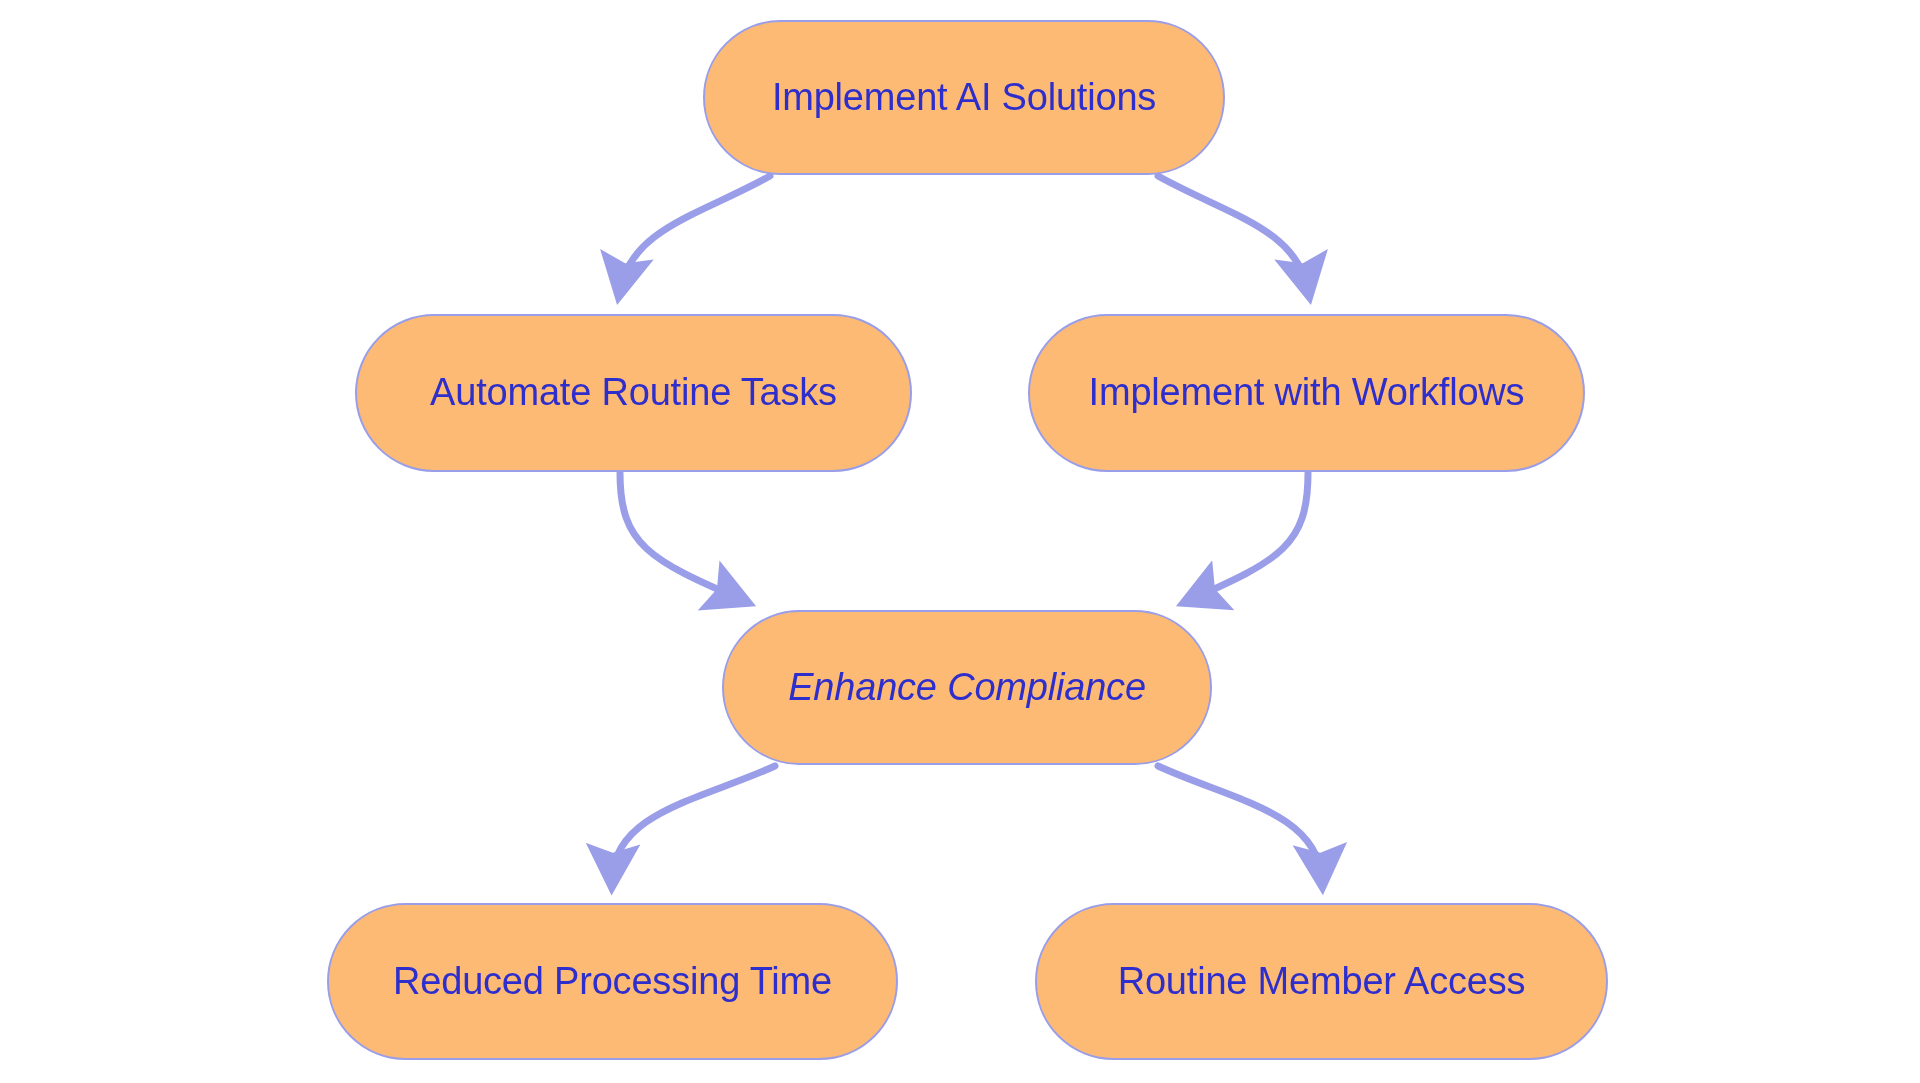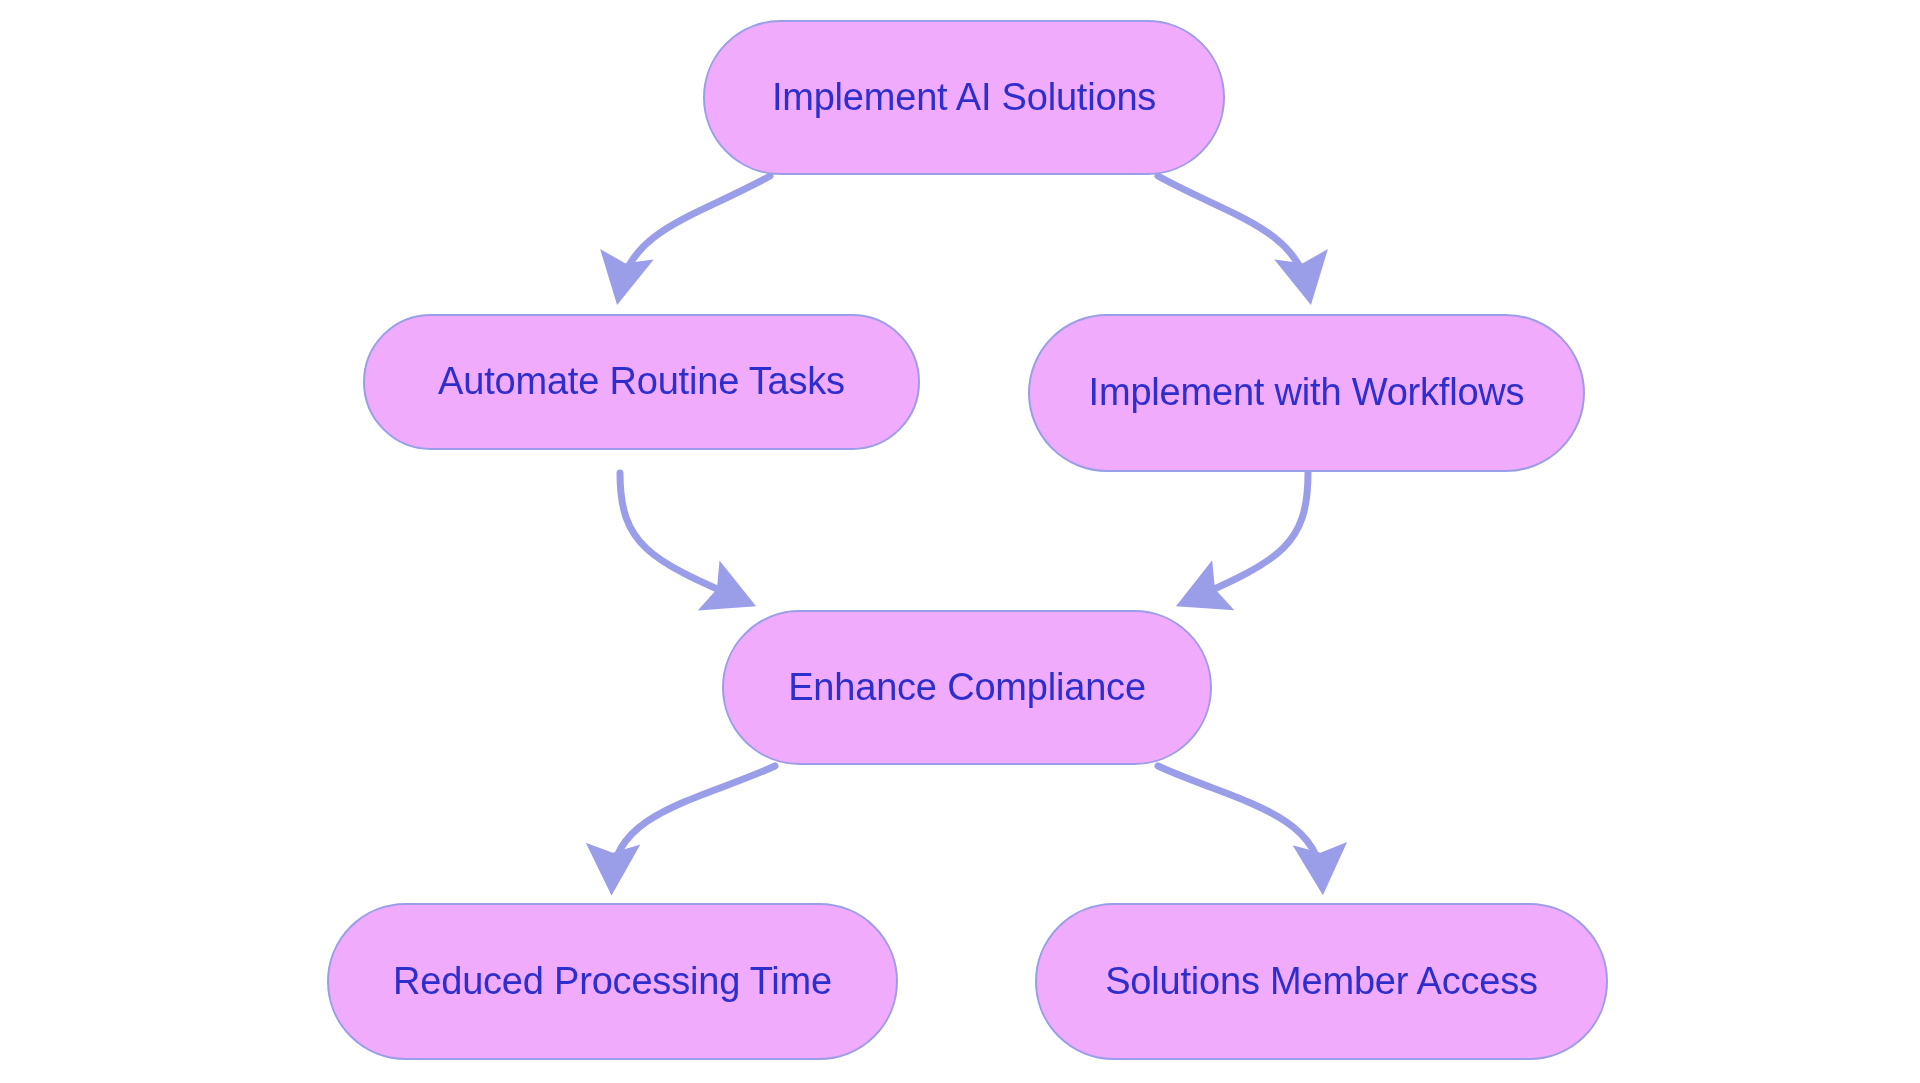--- a/index.html
+++ b/index.html
@@ -25,48 +25,48 @@
     width: 1920px;
     height: 1083px;
     pointer-events: none;
   }
   .node {
     position: absolute;
     box-sizing: border-box;
     display: flex;
     align-items: center;
     justify-content: center;
-    background: #f0abfc;
+    background: #fdba74;
     border: 2px solid #9a9ee8;
     border-radius: 999px;
     color: #2e2ecc;
     text-align: center;
   }
   .node-label {
     font-family: "Liberation Sans", sans-serif;
     font-size: 38px;
     font-weight: 400;
     line-height: 1.15;
     color: #2e2ecc;
     letter-spacing: -0.2px;
     white-space: nowrap;
   }
 
   
   #node-implement-ai-solutions {
     left: 703px;  top: 20px;   width: 522px; height: 155px;
   }
   #node-automate-routine-tasks {
-    left: 363px;  top: 314px;  width: 557px; height: 136px;
+    left: 355px;  top: 314px;  width: 557px; height: 158px;
   }
   #node-integrate-with-workflows {
     left: 1028px; top: 314px;  width: 557px; height: 158px;
   }
   #node-enhance-compliance {
-    left: 722px;  top: 610px;  width: 490px; height: 155px;
+    left: 722px;  top: 610px;  width: 490px; height: 155px; font-style: italic;
   }
   #node-reduced-processing-time {
     left: 327px;  top: 903px;  width: 571px; height: 157px; align-items: center;
   }
   #node-improved-member-access {
     left: 1035px; top: 903px;  width: 573px; height: 157px;
   }
 </style>
 </head>
 <body>
@@ -107,16 +107,16 @@
 
   <div class="node" id="node-enhance-compliance">
     <span class="node-label">Enhance Compliance</span>
   </div>
 
   <div class="node" id="node-reduced-processing-time">
     <span class="node-label">Reduced Processing Time</span>
   </div>
 
   <div class="node" id="node-improved-member-access">
-    <span class="node-label">Solutions Member Access</span>
+    <span class="node-label">Routine Member Access</span>
   </div>
 
 </div>
 
 </body></html>

